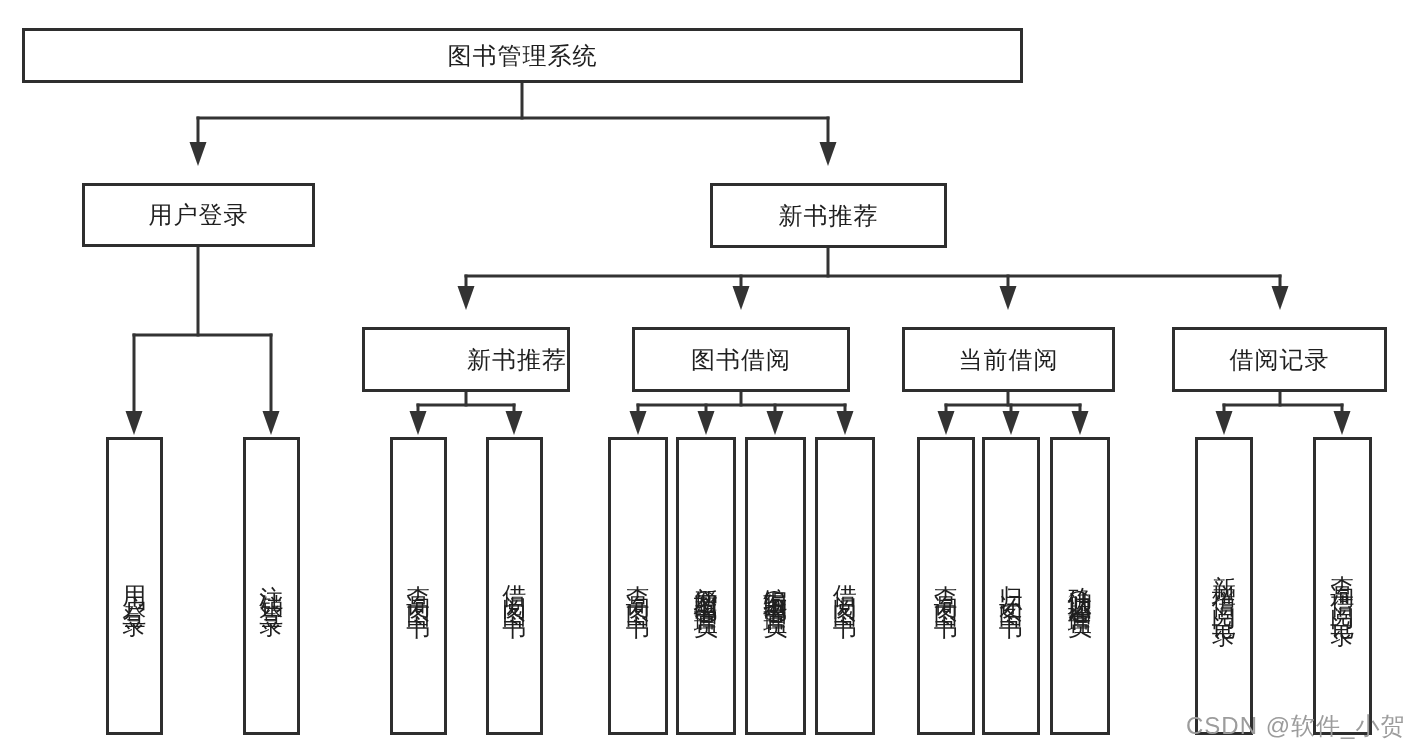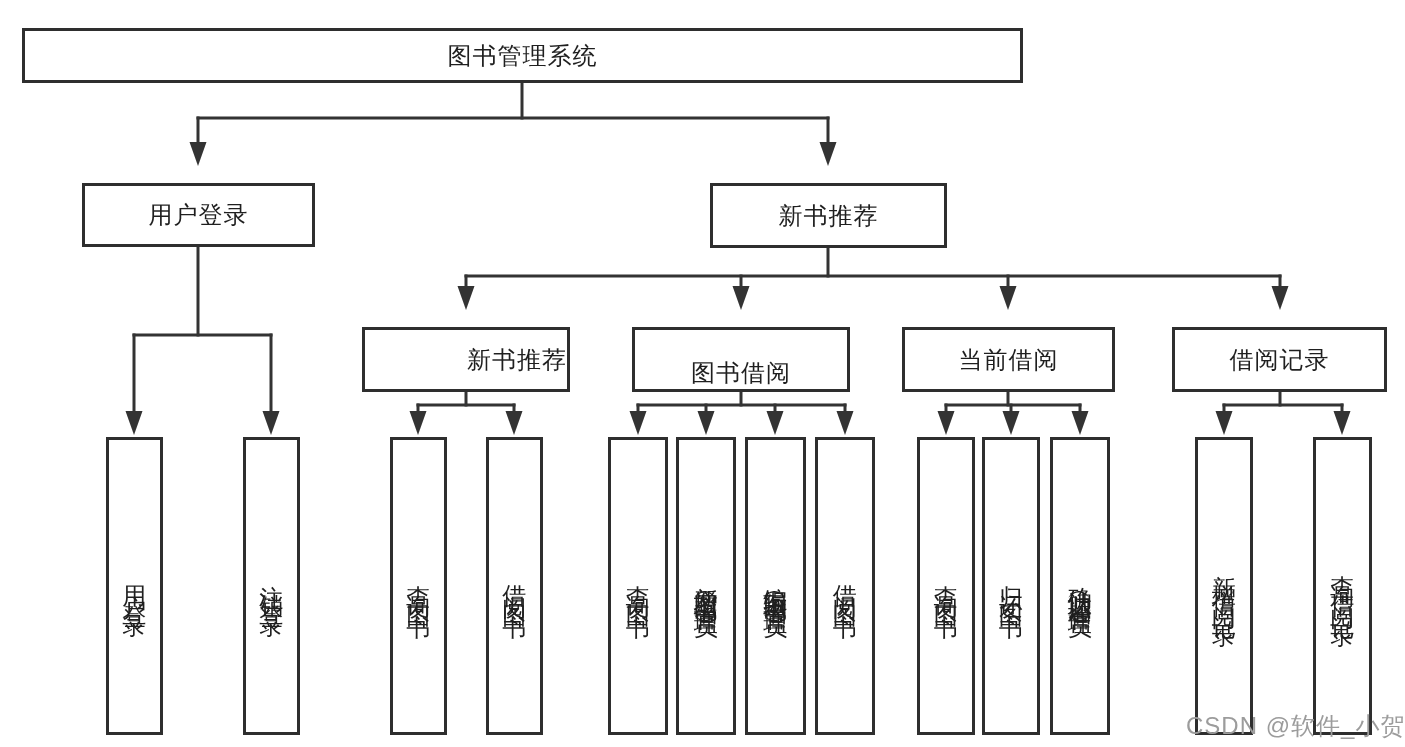--- a/index.html
+++ b/index.html
@@ -115,21 +115,21 @@
   <div class="node hnode" style="left:82px;top:168px;width:233px;height:64px;">
     <span>用户登录</span>
   </div>
   <div class="node hnode" style="left:710px;top:168px;width:237px;height:65px;">
     <span>新书推荐</span>
   </div>
 
   <div class="node hnode" style="left:362px;top:312px;width:208px;height:65px;justify-content:flex-end;">
     <span>新书推荐</span>
   </div>
-  <div class="node hnode" style="left:632px;top:312px;width:218px;height:65px;align-items:flex-end;">
+  <div class="node hnode" style="left:632px;top:312px;width:218px;height:65px;">
     <span>图书借阅</span>
   </div>
   <div class="node hnode" style="left:902px;top:312px;width:213px;height:65px;">
     <span>当前借阅</span>
   </div>
   <div class="node hnode" style="left:1172px;top:312px;width:215px;height:65px;">
     <span>借阅记录</span>
   </div>
 
   <div class="node vnode" style="left:106px;top:437px;width:57px;height:298px;">

